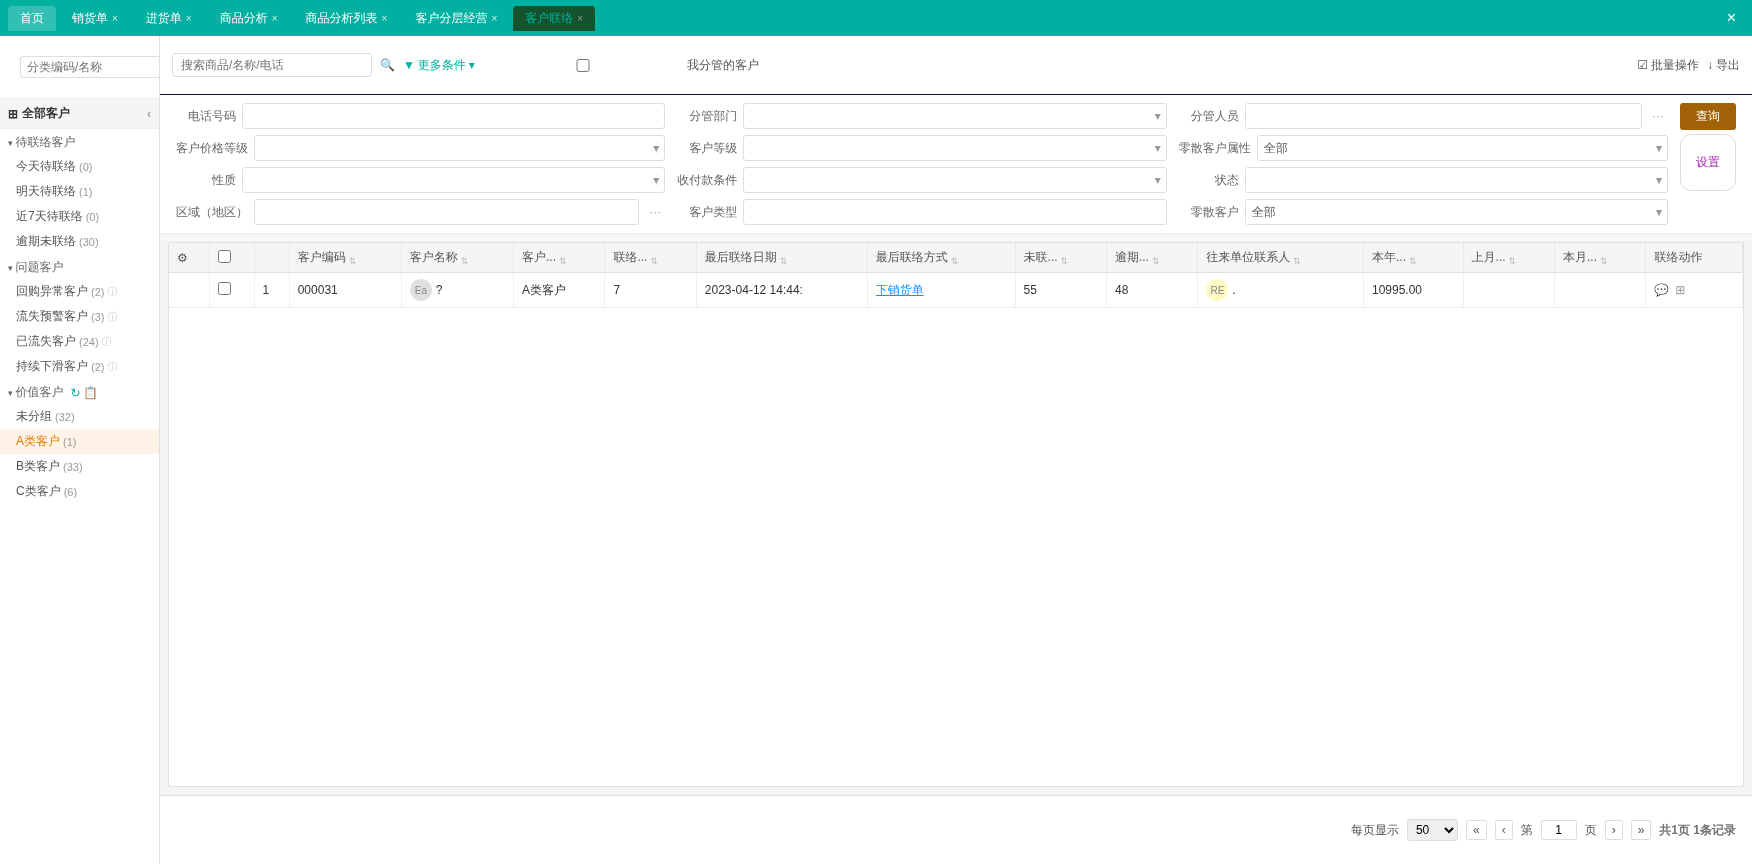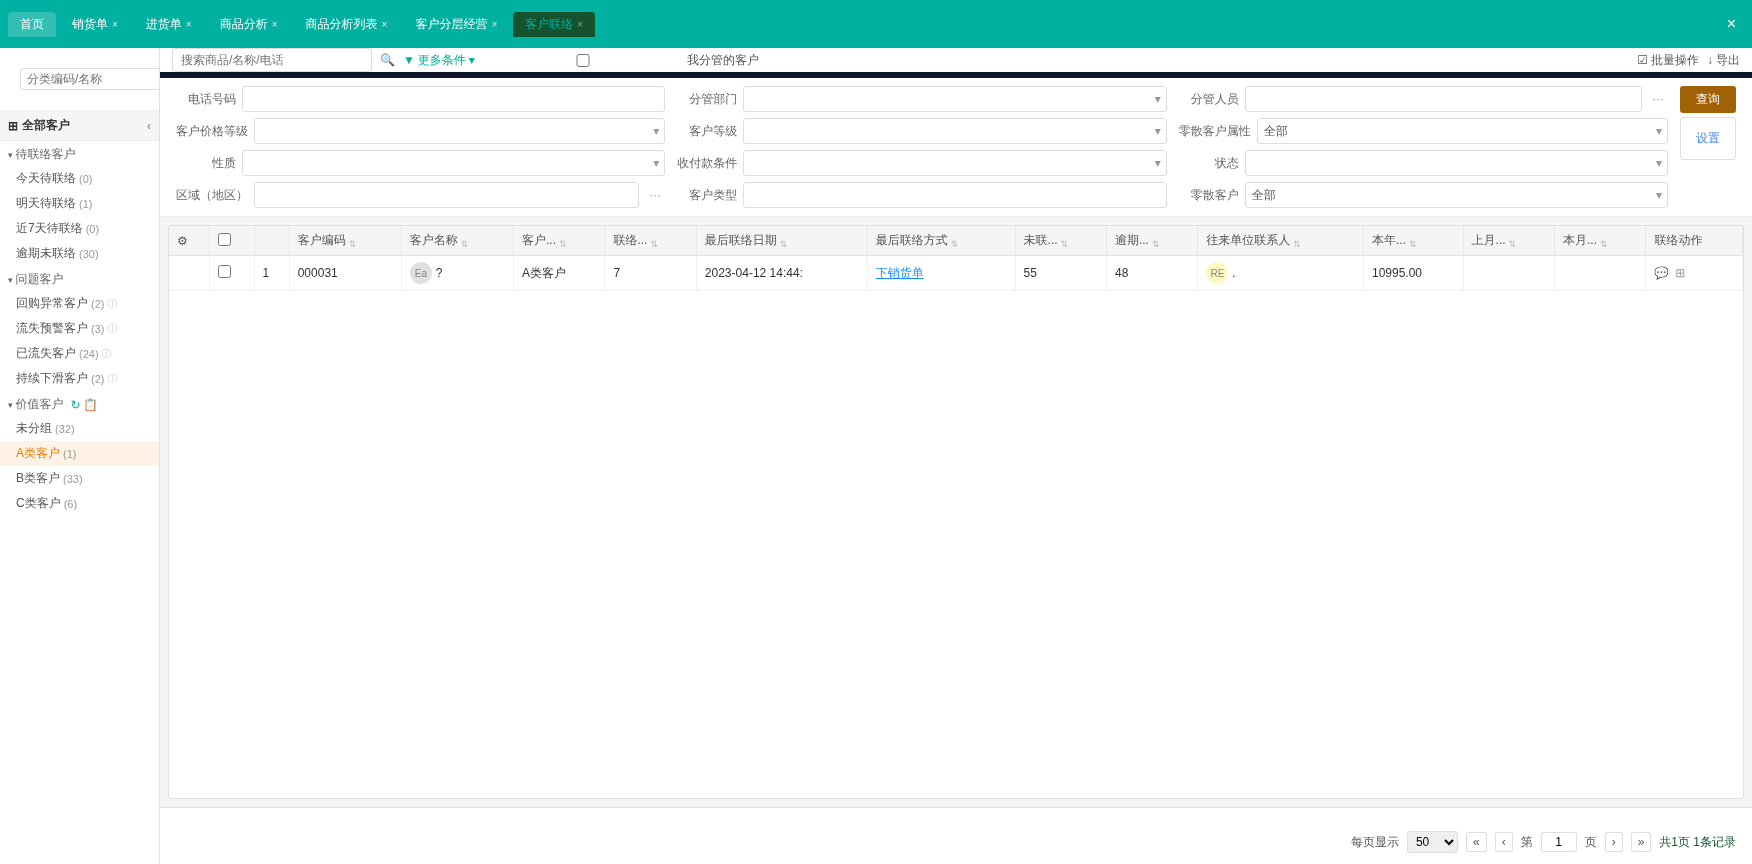--- a/index.html
+++ b/index.html
@@ -1,21 +1,21 @@
 <!DOCTYPE html>
 <html><head>
   <meta charset="utf-8">
   <style>
     * { box-sizing: border-box; margin: 0; padding: 0; font-family: 'Microsoft YaHei', Arial, sans-serif; font-size: 12px; }
     body { background: #f0f0f0; width: 1752px; height: 864px; overflow: hidden; }
 
     
     .top-nav {
       background: #00b0a0;
-      height: 48px;
+      height: 36px;
       display: flex;
       align-items: center;
       padding: 0 8px;
       gap: 4px;
     }
     .nav-tab {
       background: #00b0a0;
       color: #fff;
       padding: 4px 12px;
       border-radius: 4px 4px 0 0;
@@ -129,25 +129,25 @@
       flex: 1;
       display: flex;
       flex-direction: column;
       background: #f5f5f5;
       overflow: hidden;
     }
 
     
     .filter-bar {
       background: #fff;
-      padding: 0 12px;
+      padding: 17px 12px;
       display: flex;
       align-items: center;
       gap: 8px;
-      border-bottom: 6px solid #0f172a;
+      border-bottom: 1px solid #0f172a;
     }
     .filter-bar input {
       border: 1px solid #ddd;
       border-radius: 3px;
       padding: 4px 8px;
       width: 200px;
       font-size: 12px;
     }
     .filter-btn {
       color: #00b0a0;
@@ -248,24 +248,24 @@
       background: #a16207;
       color: #fff;
       border: none;
       border-radius: 3px;
       padding: 5px 16px;
       cursor: pointer;
       font-size: 12px;
     }
     .btn-setting {
       background: #fff;
-      color: #3b82f6;
+      color: #a21caf;
       border: 1px solid #ddd;
-      border-radius: 3px;
-      padding: 12px 12px;
+      border-radius: 11px;
+      padding: 19px 12px;
       cursor: pointer;
       font-size: 12px;
     }
     .btn-col {
       display: flex;
       flex-direction: column;
       gap: 4px;
     }
 
     
@@ -352,21 +352,22 @@
       color: #555;
     }
     .pagination .page-input {
       border: 1px solid #ddd;
       width: 36px;
       text-align: center;
       padding: 2px 4px;
       border-radius: 2px;
     }
     .pagination .total-text {
-      color: #14532d;
+      color: #737373;
+      font-weight: bold;
     }
 
     
     .table-wrapper::-webkit-scrollbar { height: 8px; }
     .table-wrapper::-webkit-scrollbar-track { background: #f0f0f0; }
     .table-wrapper::-webkit-scrollbar-thumb { background: #ccc; border-radius: 4px; }
 
     .sidebar::-webkit-scrollbar { width: 4px; }
     .sidebar::-webkit-scrollbar-thumb { background: #ddd; }
 

